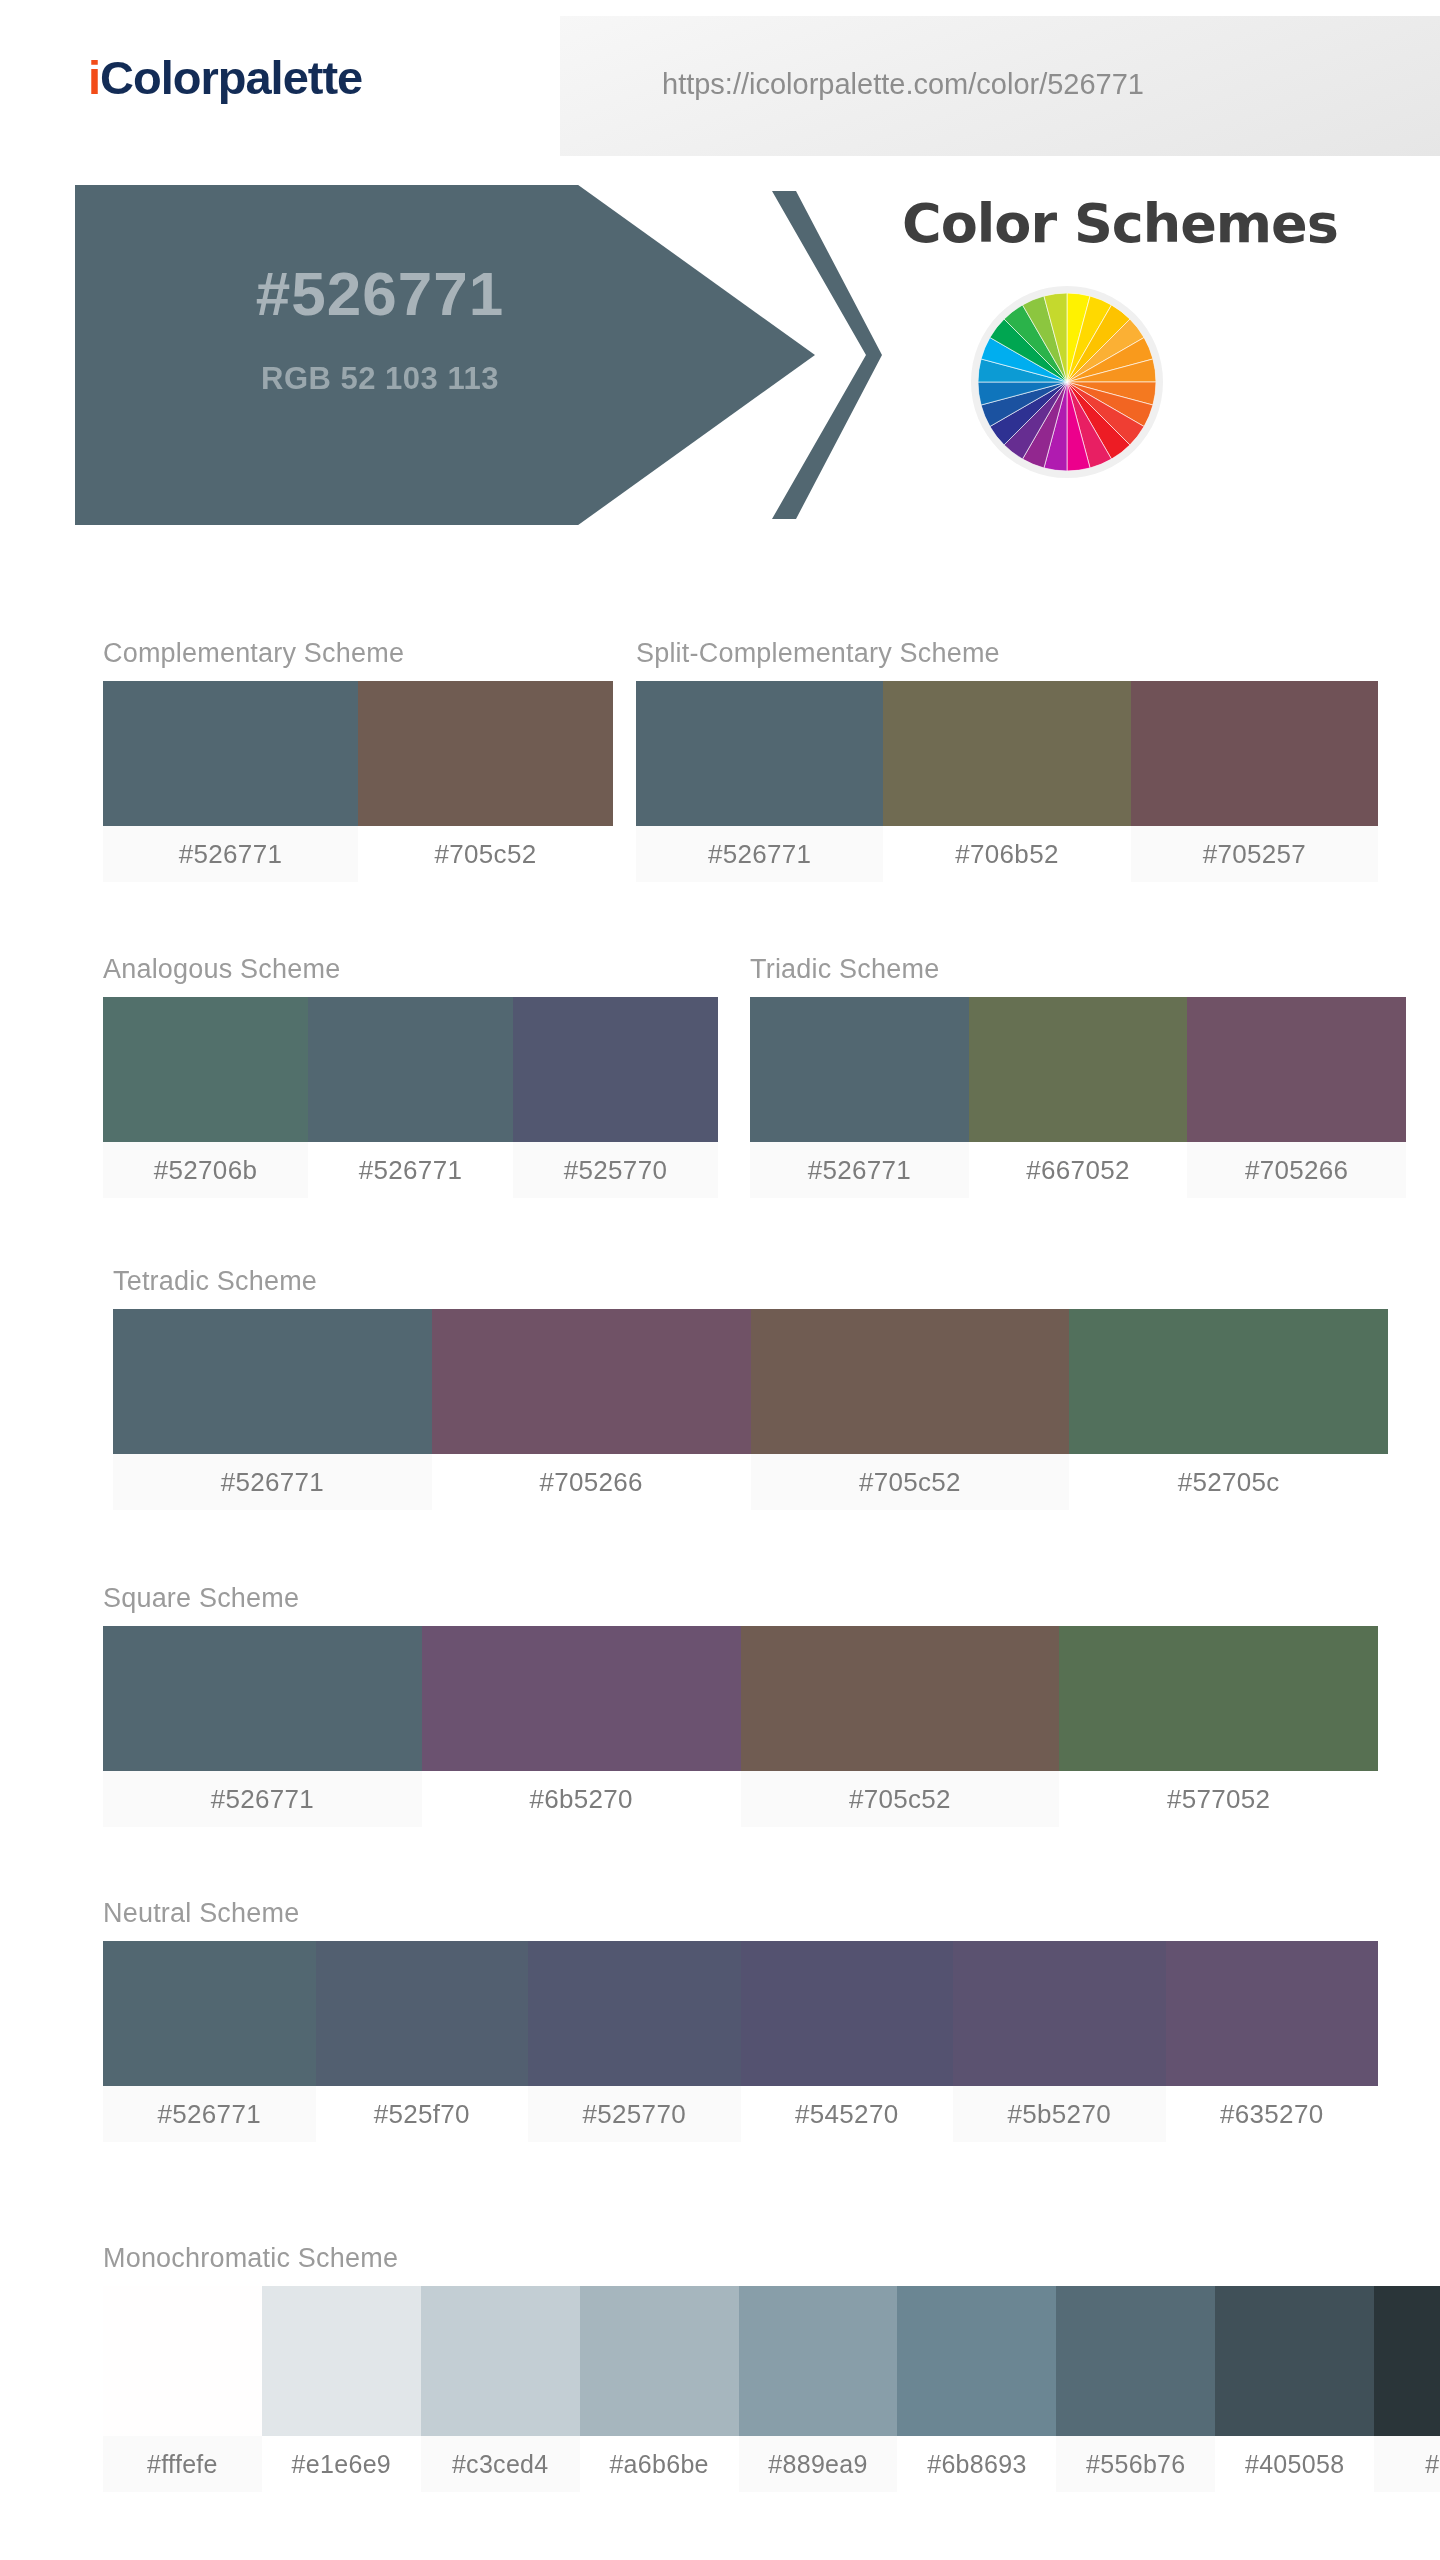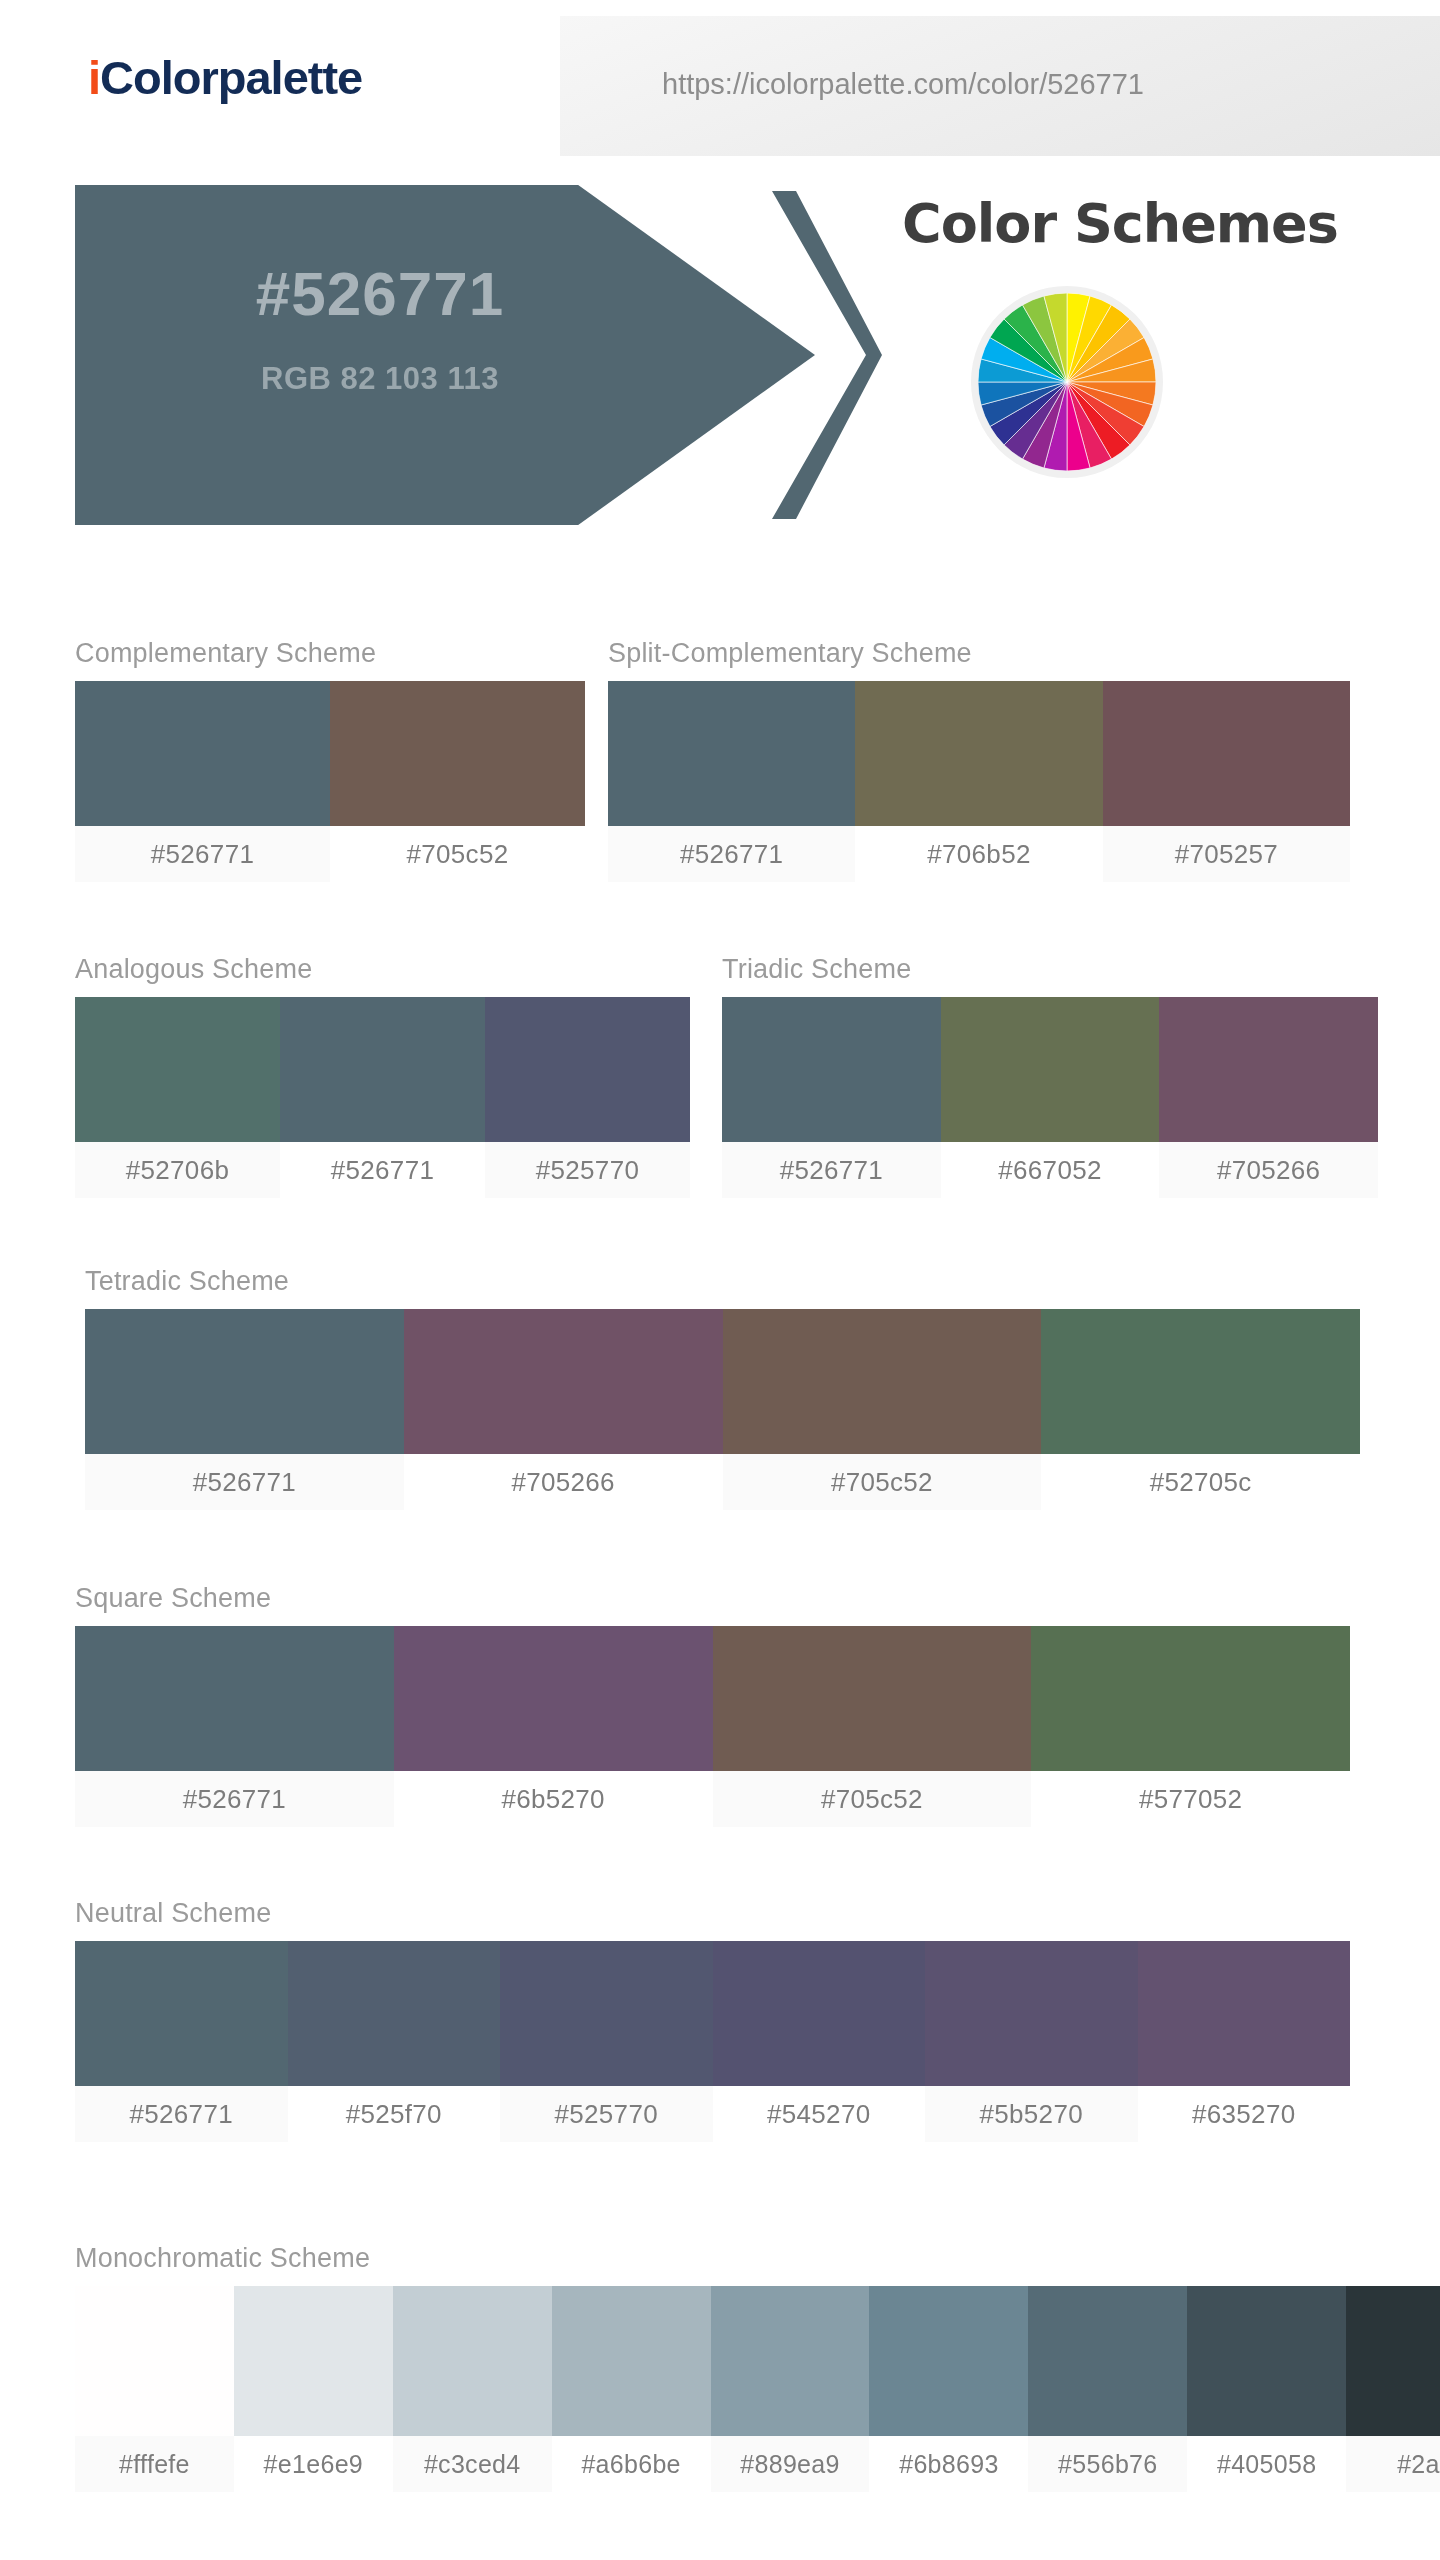--- a/index.html
+++ b/index.html
@@ -108,21 +108,21 @@
     position: absolute;
     top: 118px; left: 978px;
     width: 178px; height: 178px;
     border-radius: 50%;
     background: #ffffff;
     box-shadow: 0 0 0 7px #f0f0f0;
   }
   .wheel-wrap svg { display: block; border-radius: 50%; }
 
   
-  .scheme { position: absolute; }
+  .scheme { position: absolute; margin-left: 28px; }
   .scheme-label {
     font-size: 27px;
     color: #9b9b9b;
     font-weight: 300;
     line-height: 1;
     margin-bottom: 14px;
     white-space: nowrap;
     letter-spacing: 0.2px;
   }
   .swatch-row { display: flex; width: 100%; height: 145px; }
@@ -161,21 +161,21 @@
     <div class="header-gradient"></div>
     <div class="brand">
       <span class="brand-i">i</span><span class="brand-rest">Colorpalette</span>
     </div>
     <div class="header-url">https://icolorpalette.com/color/526771</div>
   </div>
 
   <div class="hero">
     <div class="hero-arrow"></div>
     <div class="hero-hex">#526771</div>
-    <div class="hero-rgb">RGB 82 103 113</div>
+    <div class="hero-rgb">RGB 52 103 113</div>
     <div class="hero-chev">
       <svg width="115" height="340" viewBox="0 0 115 340">
         <path d="M2 6 L96 170 L2 334 L26 334 L112 170 L26 6 Z" fill="#526771"></path>
       </svg>
     </div>
     <div class="schemes-title">Color Schemes</div>
     <div class="wheel-wrap">
       <svg id="wheel" width="178" height="178" viewBox="0 0 100 100">
           <path d="M50,50 L50,0 A50,50 0 0 1 62.940952255126035,1.7037086855465873 Z" fill="#fff200" stroke="#ffffff" stroke-width="0.35"></path>
           <path d="M50,50 L62.940952255126035,1.7037086855465873 A50,50 0 0 1 75,6.698729810778069 Z" fill="#ffd900" stroke="#ffffff" stroke-width="0.35"></path>

